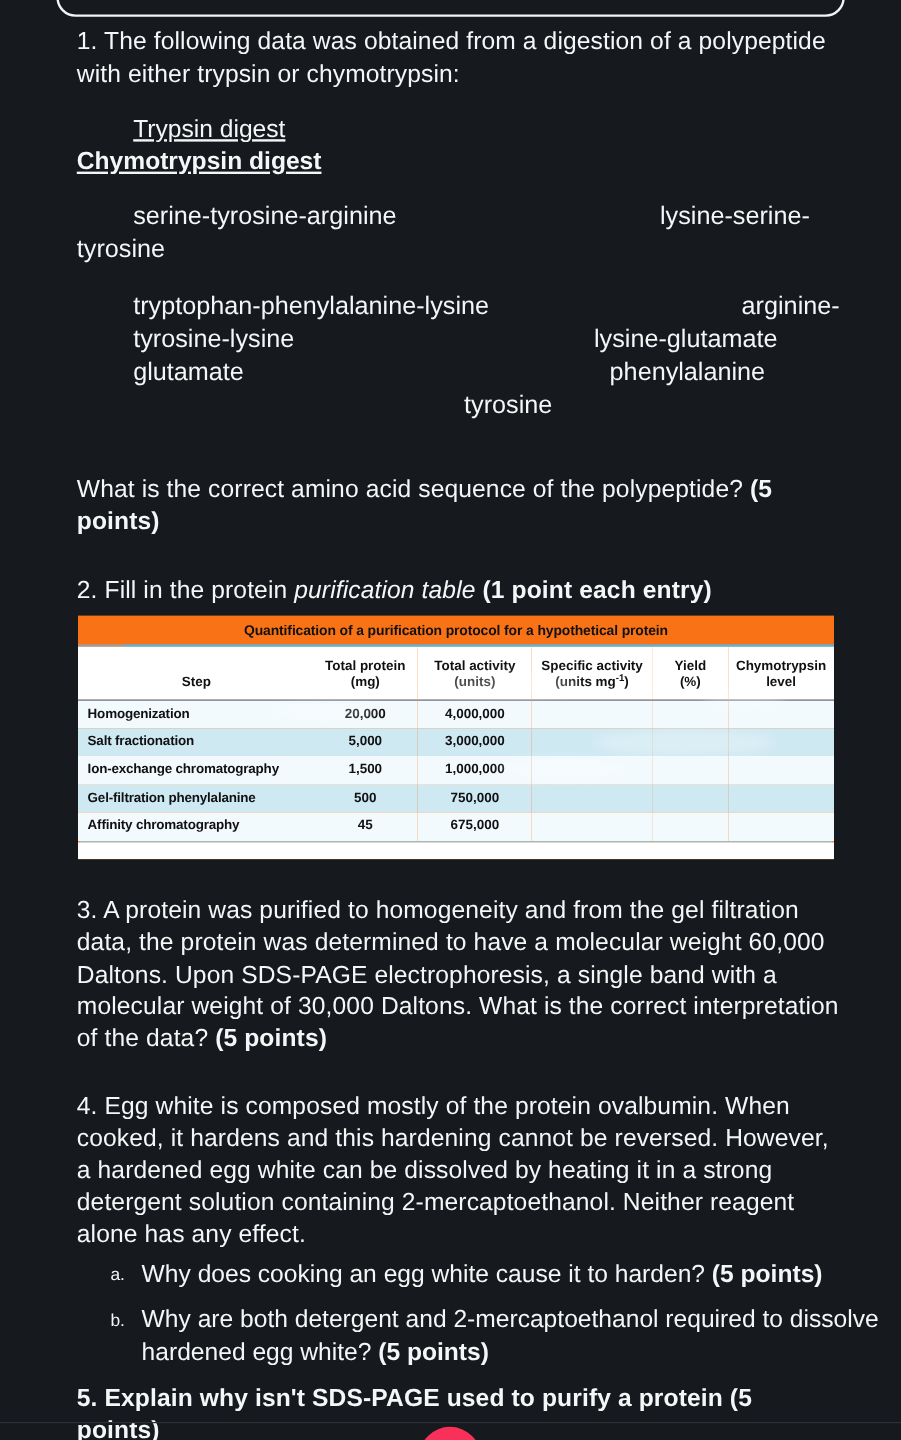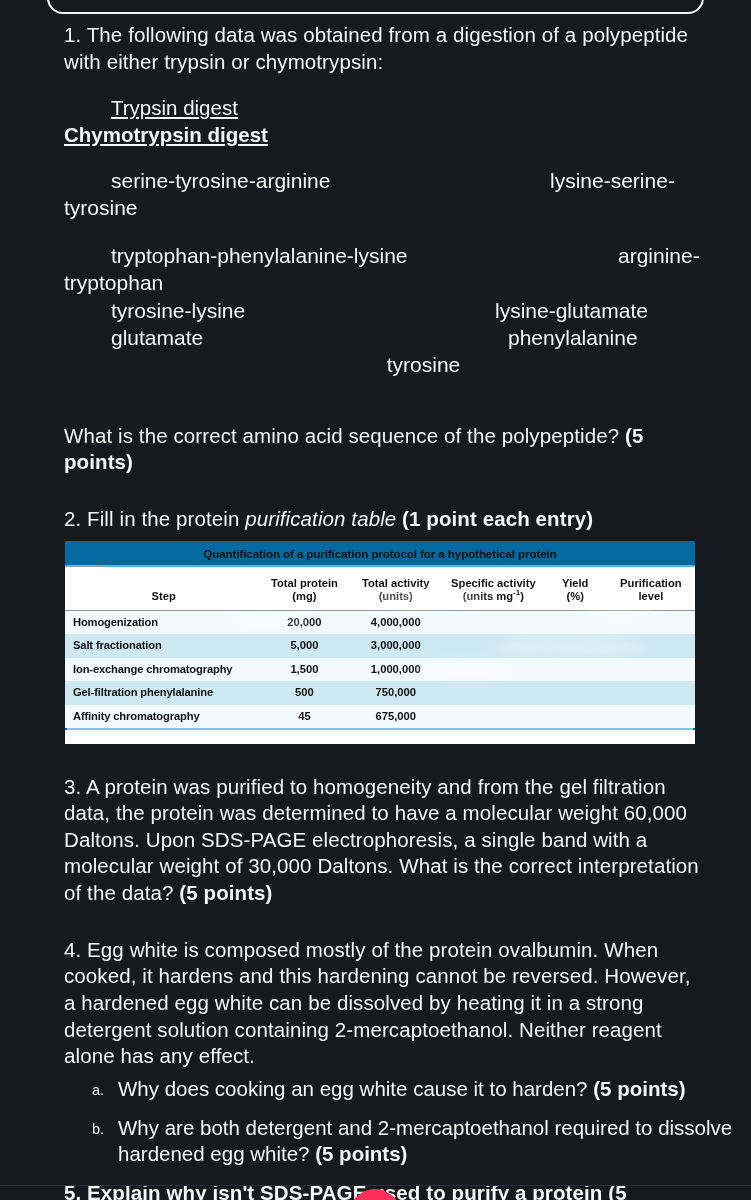--- a/index.html
+++ b/index.html
@@ -83,21 +83,21 @@
   .r5 { text-align: center; padding-left: 0; }
   .r5 .only { display: inline-block; margin-left: 40px; }
 
   .sp-lg { height: 44px; }
   .sp-md { height: 30px; }
 
   
   .table-wrap {
     margin: 8px 0 0 65px;
     width: 630px;
-    background: #0369a1;
+    background: #f97316;
     color: #101010;
     padding: 0;
     position: relative;
     overflow: hidden;
   }
   .tbl-title {
     font-size: 11.6px;
     font-weight: bold;
     text-align: center;
     padding: 6px 0 5px 0;
@@ -206,21 +206,20 @@
 
     <div class="prow r1">
       <span class="left">serine-tyrosine-arginine</span>
       <span class="right">lysine-serine-</span>
       <span class="cont">tyrosine</span>
     </div>
 
     <div class="prow r2">
       <span class="left">tryptophan-phenylalanine-lysine</span>
       <span class="right">arginine-</span>
-      <span class="cont">tryptophan</span>
     </div>
 
     <div class="prow r3">
       <span class="left">tyrosine-lysine</span>
       <span class="right">lysine-glutamate</span>
     </div>
 
     <div class="prow r4">
       <span class="left">glutamate</span>
       <span class="right">phenylalanine</span>
@@ -272,21 +271,21 @@
           </th>
           <th>
             <span>Specific activity</span><br>
             <span>(units mg</span><sup>-1</sup><span>)</span>
           </th>
           <th>
             <span>Yield</span><br>
             <span>(%)</span>
           </th>
           <th>
-            <span>Purification</span><br>
+            <span>Chymotrypsin</span><br>
             <span>level</span>
           </th>
         </tr>
       </thead>
       <tbody>
         <tr>
           <td class="step">Homogenization</td>
           <td class="num">20,000</td>
           <td class="num">4,000,000</td>
           <td class="num"></td>

